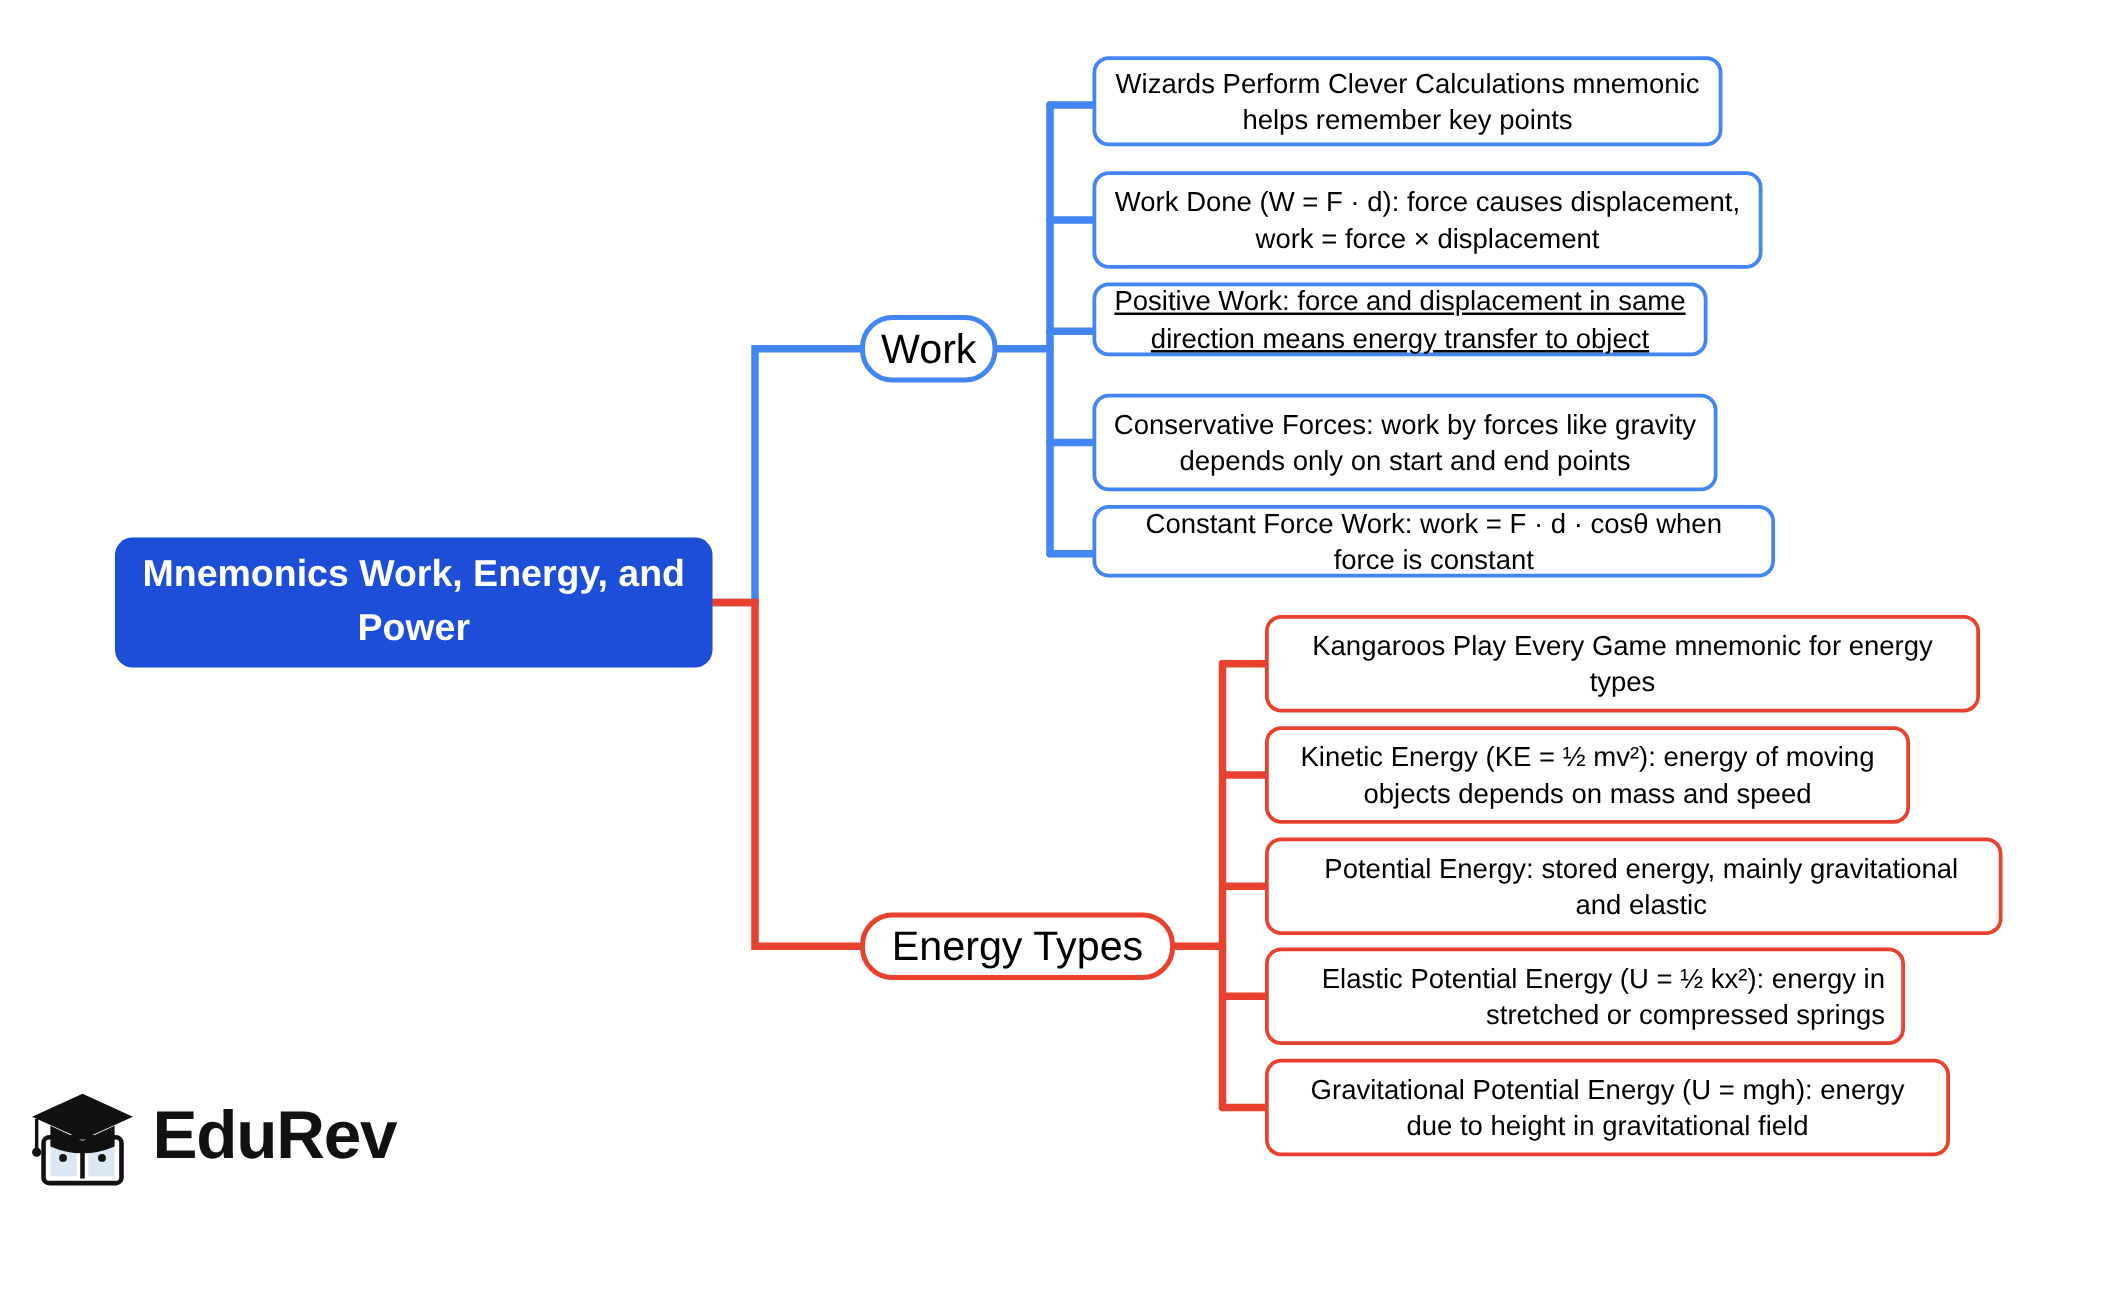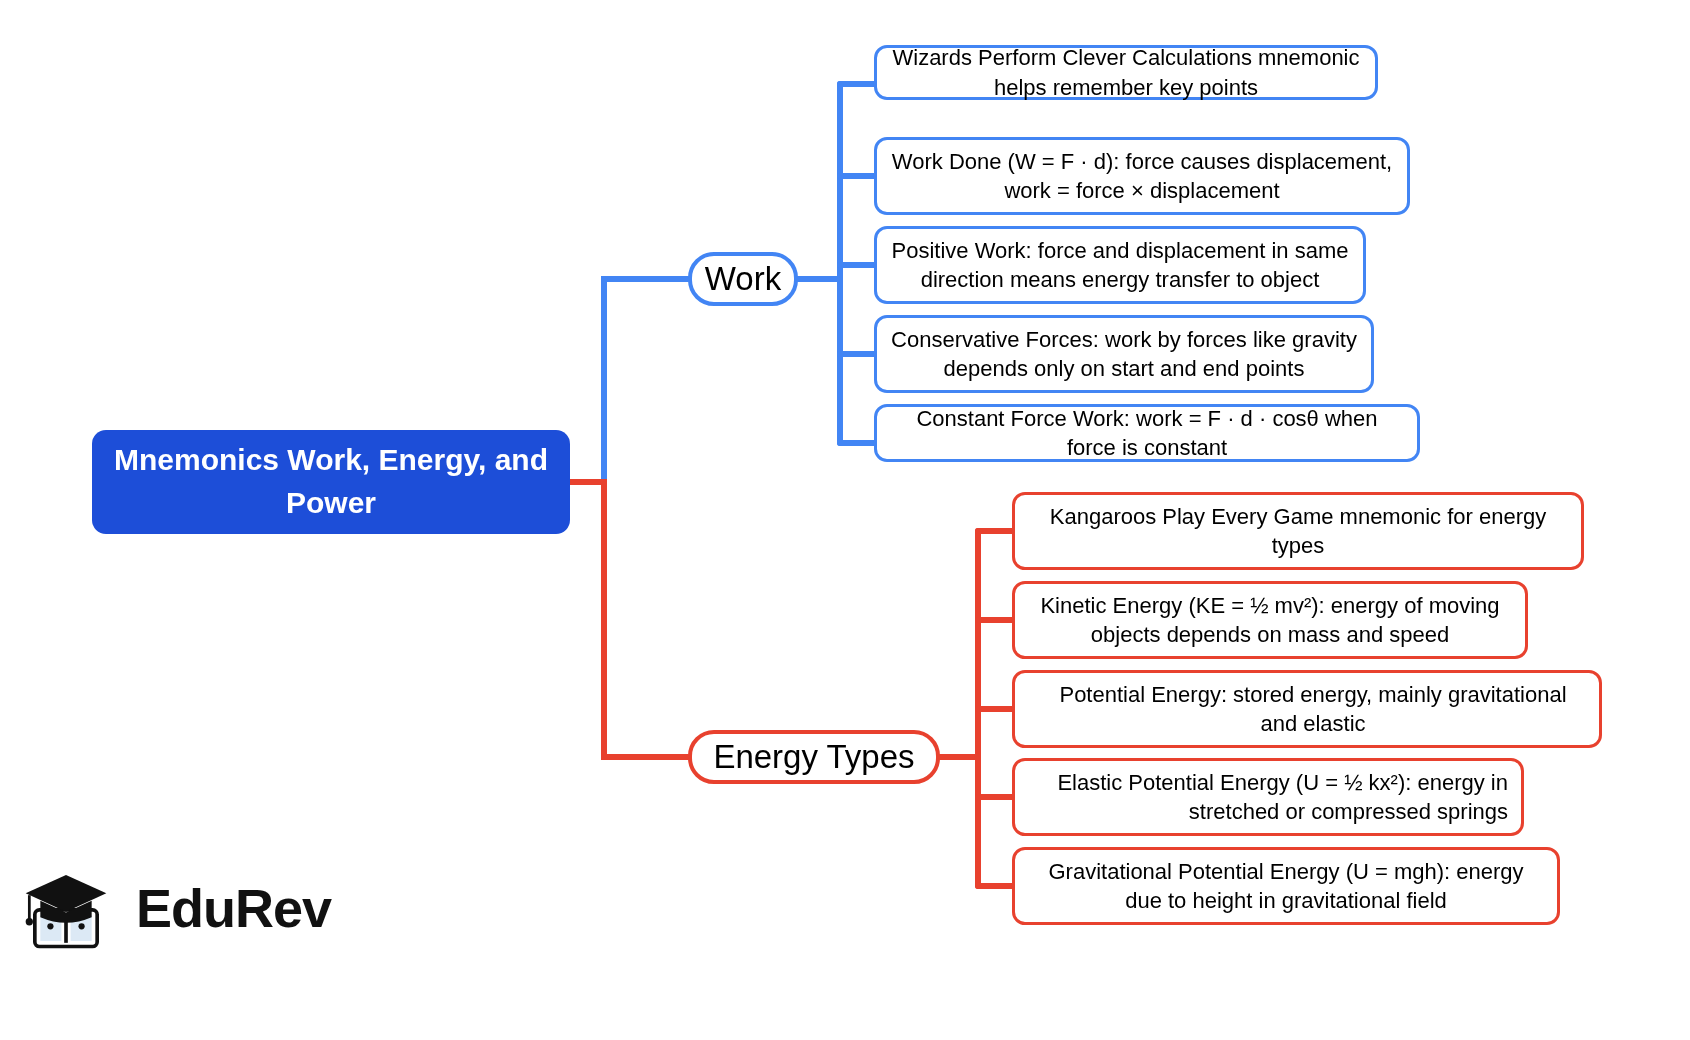--- a/index.html
+++ b/index.html
@@ -78,42 +78,42 @@
   .leaf-node {
     background: #ffffff;
     border-radius: 13px;
     border: 3px solid #4285f4;
     font-size: 22px;
     line-height: 1.33;
     padding: 7px 13px;
   }
   .leaf-red { border-color: #e8412e; }
 
-  .leaf-w1 { left: 874px; top: 45px;  width: 504px; height: 55px; }
+  .leaf-w1 { left: 874px; top: 45px;  width: 504px; height: 72px; }
   .leaf-w2 { left: 874px; top: 137px; width: 536px; height: 78px; }
-  .leaf-w3 { left: 874px; top: 226px; width: 492px; height: 78px; }
+  .leaf-w3 { left: 874px; top: 226px; width: 492px; height: 59px; text-decoration: underline; }
   .leaf-w4 { left: 874px; top: 315px; width: 500px; height: 78px; }
   .leaf-w5 { left: 874px; top: 404px; width: 546px; height: 58px; }
 
   .leaf-e1 { left: 1012px; top: 492px; width: 572px; height: 78px; }
   .leaf-e2 { left: 1012px; top: 581px; width: 516px; height: 78px; }
   .leaf-e3 { left: 1012px; top: 670px; width: 590px; height: 78px; padding-left: 25px; }
   .leaf-e4 { left: 1012px; top: 758px; width: 512px; height: 78px; text-align: right; }
   .leaf-e5 { left: 1012px; top: 847px; width: 548px; height: 78px; }
 
   
   #logo {
     position: absolute;
     left: 22px;
     top: 860px;
     width: 300px;
     height: 96px;
     display: flex;
     align-items: center;
-    gap: 26px;
+    gap: 12px;
   }
   #logo-mark {
     width: 88px;
     height: 92px;
     flex: none;
   }
   #logo-text {
     font-size: 54px;
     font-weight: bold;
     letter-spacing: -1px;

